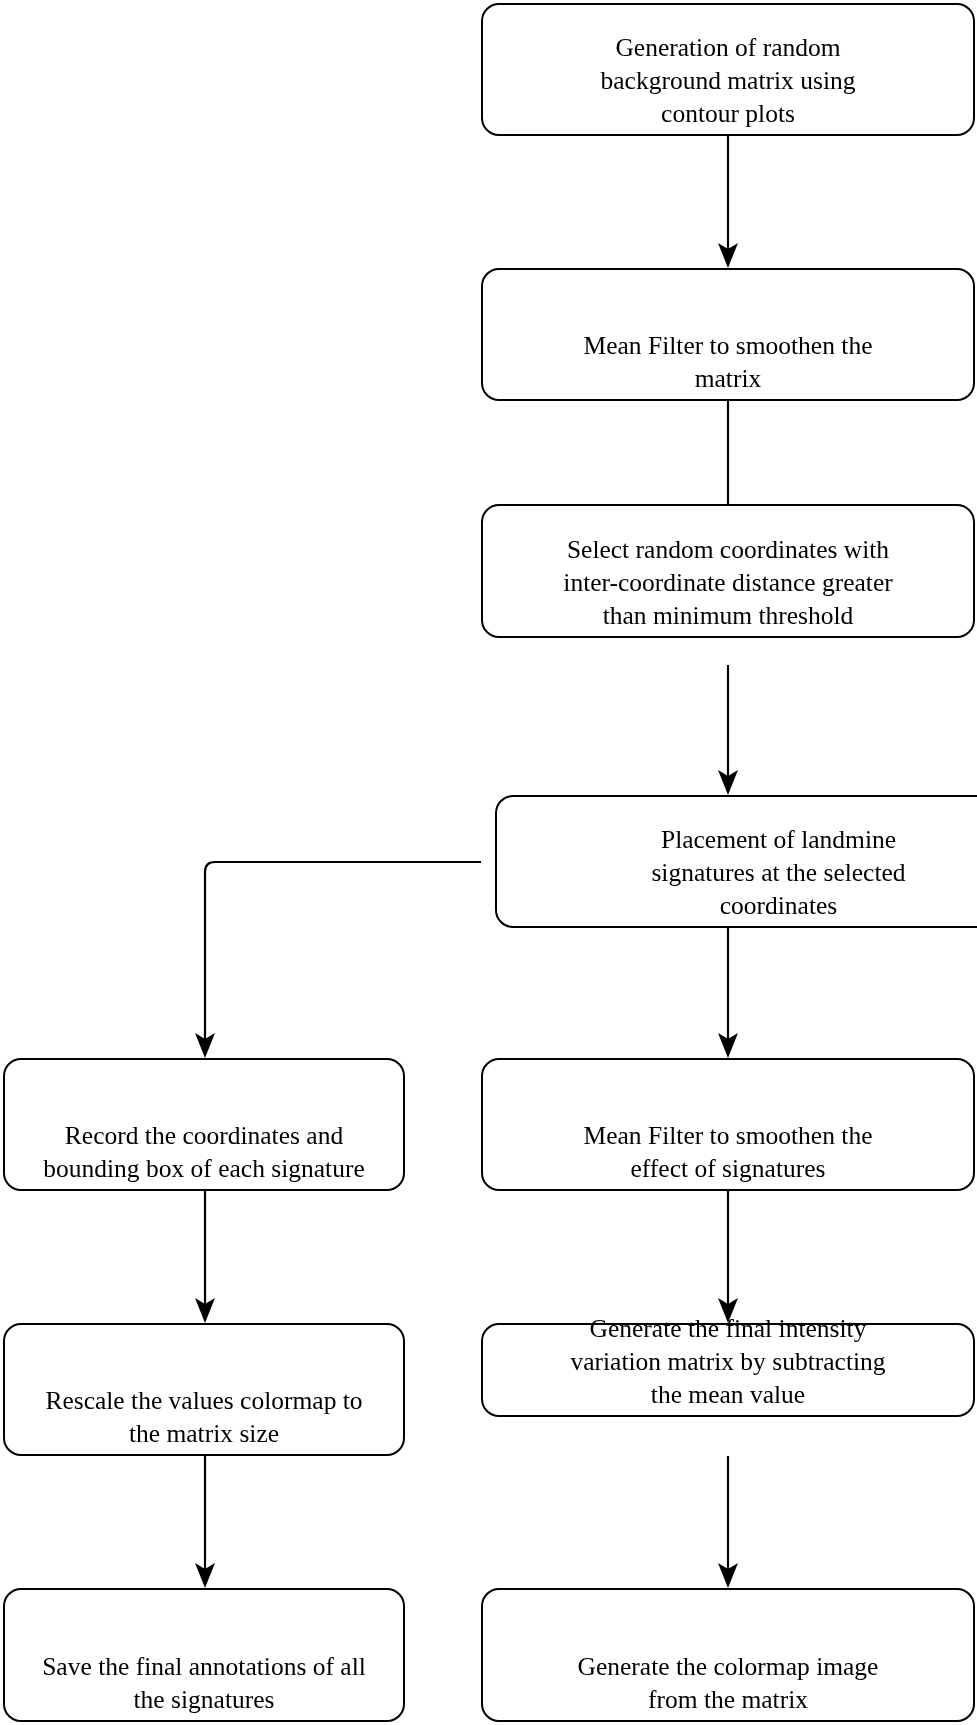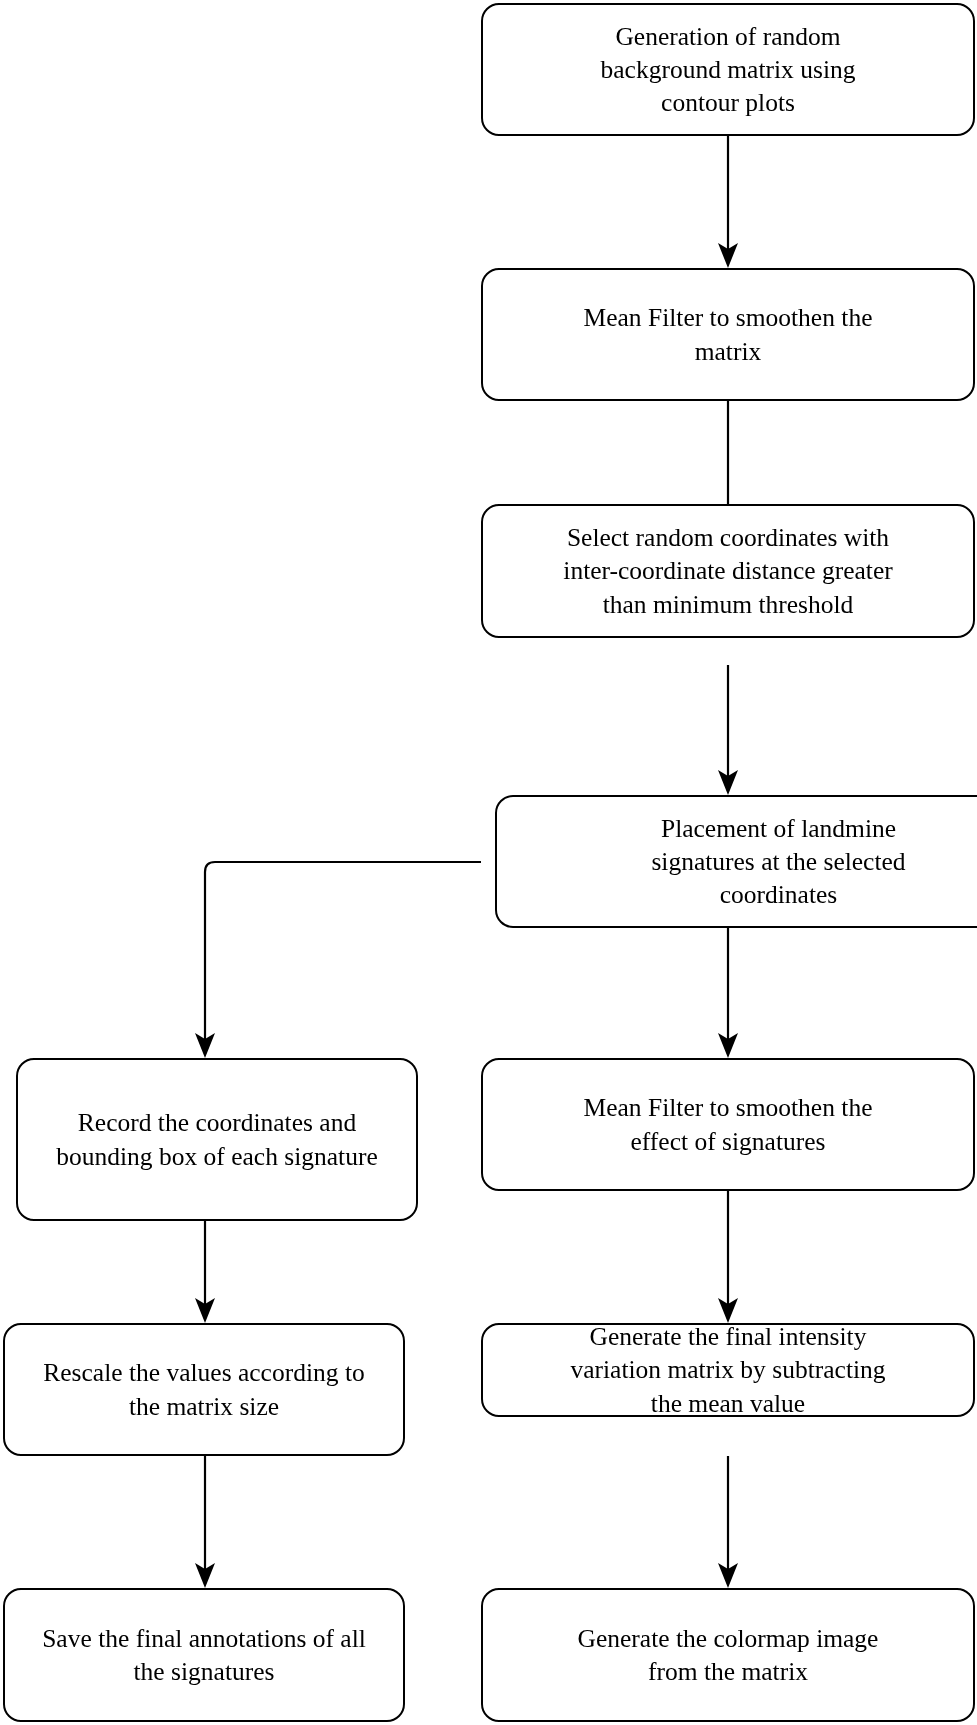--- a/index.html
+++ b/index.html
@@ -18,21 +18,21 @@
     background: #ffffff;
     overflow: hidden;
   }
   .node {
     position: absolute;
     box-sizing: border-box;
     border: 2.2px solid #000000;
     border-radius: 18px;
     background: #ffffff;
     display: flex;
-    align-items: center;
+    align-items: flex-end;
     justify-content: center;
     text-align: center;
     color: #000000;
     font-size: 25.5px;
     line-height: 1.30;
     padding: 4px 6px;
     z-index: 2;
   }
   .node .label {
     display: block;
@@ -127,32 +127,32 @@
 inter-coordinate distance greater
 than minimum threshold</span>
   </div>
 
   <div class="node" style="left:495px; top:795px; width:567px; height:133px;">
     <span class="label">Placement of landmine
 signatures at the selected
 coordinates</span>
   </div>
 
-  <div class="node" style="left:16px; top:1058px; width:402px; height:163px;">
+  <div class="node" style="left:3px; top:1058px; width:402px; height:133px;">
     <span class="label">Record the coordinates and
 bounding box of each signature</span>
   </div>
 
   <div class="node" style="left:481px; top:1058px; width:494px; height:133px;">
     <span class="label">Mean Filter to smoothen the
 effect of signatures</span>
   </div>
 
   <div class="node" style="left:3px; top:1323px; width:402px; height:133px;">
-    <span class="label">Rescale the values according to
+    <span class="label">Rescale the values colormap to
 the matrix size</span>
   </div>
 
   <div class="node" style="left:481px; top:1323px; width:494px; height:94px;">
     <span class="label">Generate the final intensity
 variation matrix by subtracting
 the mean value</span>
   </div>
 
   <div class="node" style="left:3px; top:1588px; width:402px; height:134px;">

